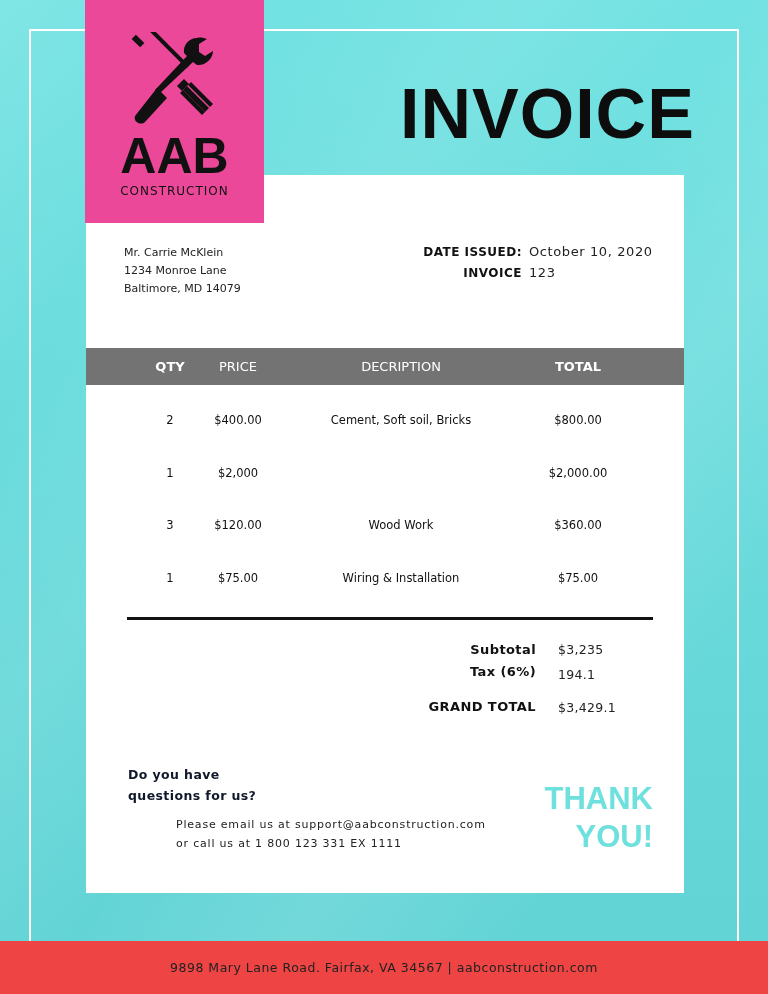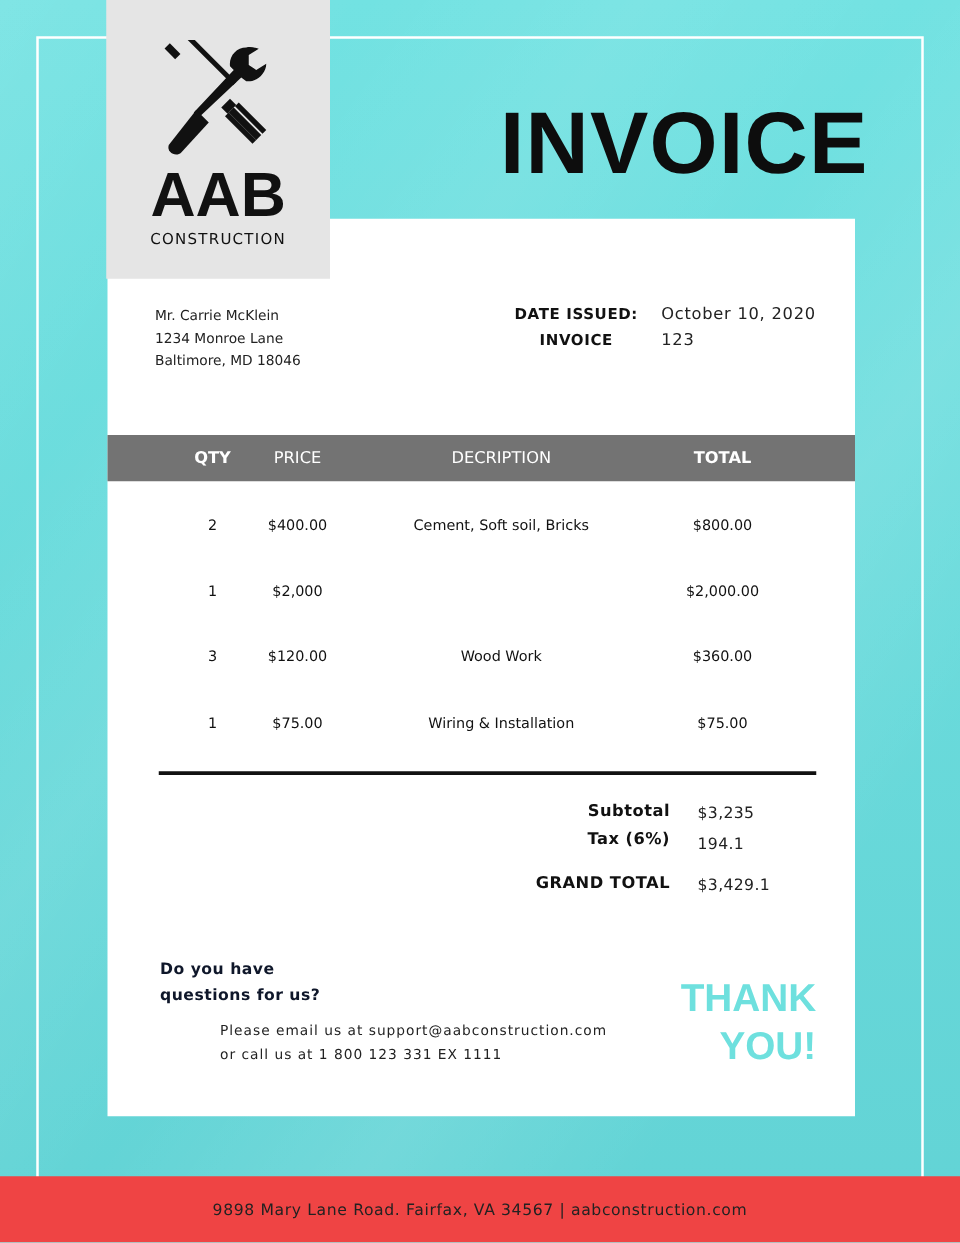--- a/index.html
+++ b/index.html
@@ -15,21 +15,21 @@
     background:
       linear-gradient(125deg, rgba(255,255,255,0.10) 0%, rgba(255,255,255,0) 20%, rgba(255,255,255,0.08) 35%, rgba(255,255,255,0) 50%, rgba(255,255,255,0.10) 65%, rgba(255,255,255,0) 80%),
       linear-gradient(180deg, #72e2e2 0%, #62d3d5 100%);
   }
   .frame {
     position: absolute; left: 29px; top: 29px; width: 710px; height: 960px;
     border: 2px solid #ffffff;
   }
   .logo-box {
     position: absolute; left: 85px; top: 0; width: 179px; height: 223px;
-    background: #e5e5e5;
+    background: #ec4899;
   }
   .logo-icon { position: absolute; left: 42px; top: 32px; width: 96px; height: 96px; }
   .logo-name {
     position: absolute; left: 0; width: 179px; top: 128px; text-align: center;
     font-family: "Liberation Sans", sans-serif; font-weight: bold; font-size: 50px;
     letter-spacing: 0px; color: #111; line-height: 56px;
   }
   .logo-sub {
     position: absolute; left: 0; width: 179px; top: 184px; text-align: center;
     font-family: "DejaVu Sans", sans-serif; font-size: 12px; letter-spacing: 1px; color: #111;
@@ -43,21 +43,21 @@
     position: absolute; left: 86px; top: 175px; width: 598px; height: 718px;
     background: #ffffff;
   }
   .bill-to {
     position: absolute; left: 124px; top: 244px;
     font-family: "DejaVu Sans", sans-serif; font-size: 11px; line-height: 18px; color: #222;
   }
   .meta { position: absolute; left: 400px; top: 244px; }
   .meta-row { display: flex; align-items: baseline; height: 21px; }
   .meta-label {
-    width: 122px; text-align: center; font-weight: bold; font-size: 12px;
+    width: 122px; text-align: right; font-weight: bold; font-size: 12px;
     letter-spacing: 0.5px; color: #111;
   }
   .meta-value { margin-left: 7px; font-size: 13px; letter-spacing: 0.6px; color: #222; }
 
   .table-head {
     position: absolute; left: 86px; top: 348px; width: 598px; height: 37px;
     background: #737373; color: #fff;
   }
   .th { position: absolute; top: 0; height: 37px; line-height: 37px; font-size: 13px; text-align: center; }
   .c-qty { left: 64px; width: 40px; }
@@ -124,21 +124,21 @@
   </svg>
   <div class="logo-name">AAB</div>
   <div class="logo-sub">CONSTRUCTION</div>
 </div>
 
 <div class="title">INVOICE</div>
 
 <div class="bill-to">
   <div>Mr. Carrie McKlein</div>
   <div>1234 Monroe Lane</div>
-  <div>Baltimore, MD 18046</div>
+  <div>Baltimore, MD 14079</div>
 </div>
 
 <div class="meta">
   <div class="meta-row">
     <span class="meta-label">DATE ISSUED:</span>
     <span class="meta-value">October 10, 2020</span>
   </div>
   <div class="meta-row">
     <span class="meta-label">INVOICE</span>
     <span class="meta-value">123</span>

